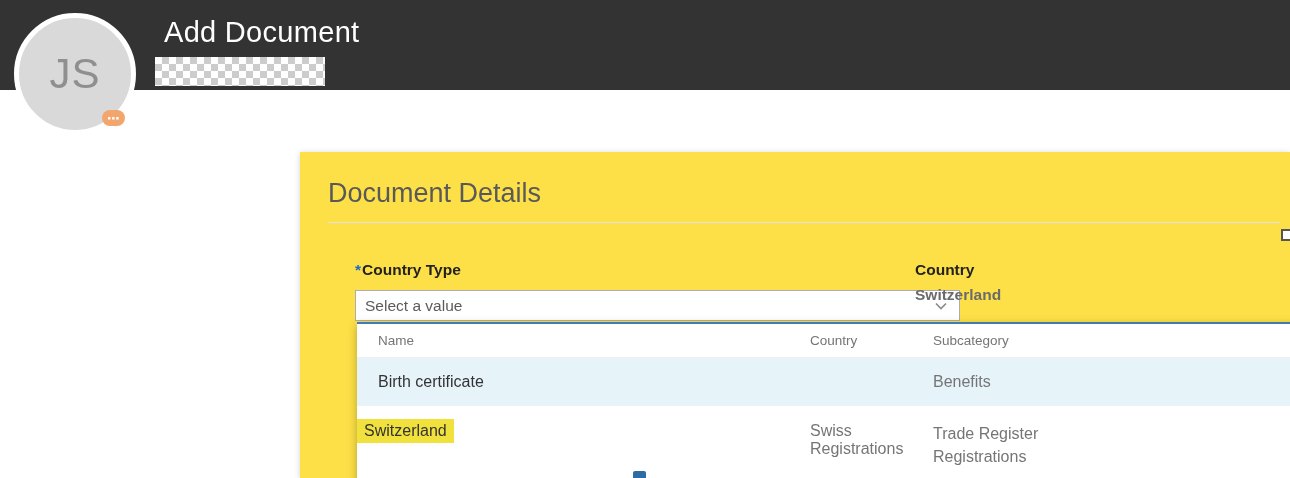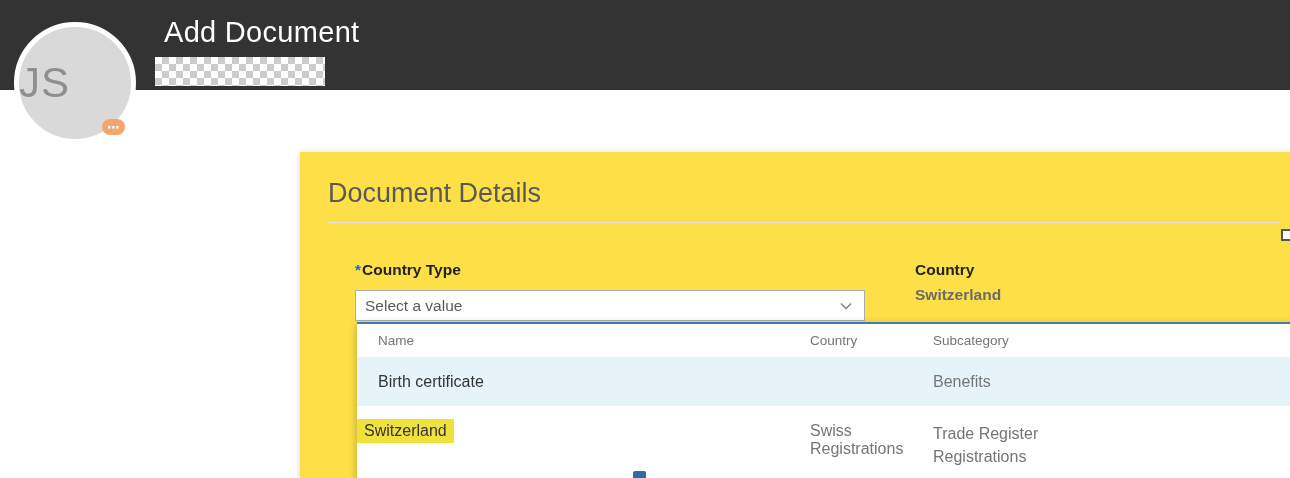--- a/index.html
+++ b/index.html
@@ -8,38 +8,38 @@
 
   
   .header { position:absolute; left:0; top:0; width:1290px; height:90px; background:#333333; }
   .header-title { position:absolute; left:164px; top:16px; font-size:29px; font-weight:300;
                   color:#ffffff; letter-spacing:.3px; }
   .redacted { position:absolute; left:155px; top:57px; width:170px; height:29px;
               background:repeating-conic-gradient(#cccccc 0% 25%, #ffffff 0% 50%);
               background-size:14px 14px; }
 
   
-  .avatar { position:absolute; left:14px; top:22px; width:122px; height:122px; border-radius:50%;
+  .avatar { position:absolute; left:14px; top:13px; width:122px; height:122px; border-radius:50%;
             background:#d9d9d9; border:5px solid #ffffff; display:flex; align-items:center;
-            justify-content:flex-start; z-index:5; }
+            justify-content:center; z-index:5; }
   .avatar-initials { font-size:42px; color:#8f8f8f; letter-spacing:1px; }
   .avatar-badge { position:absolute; right:6px; bottom:4px; min-width:23px; height:16px;
                   background:#f2a66e; border-radius:9px; color:#fff; font-size:13px;
                   font-weight:bold; display:flex; align-items:center; justify-content:center;
                   line-height:1; padding:0 3px; }
 
   
   .panel { position:absolute; left:300px; top:152px; right:0; bottom:0; background:#fde047;
            box-shadow:0 1px 6px rgba(0,0,0,0.18); }
   .panel-title { position:absolute; left:28px; top:26px; font-size:27px; font-weight:300; color:#595959; }
   .divider { position:absolute; left:28px; right:10px; top:70px; border-top:1px solid #e3e3e3; }
 
   .doc-type-label { position:absolute; left:55px; top:109px; font-size:15.5px; font-weight:600; color:#222; }
   .required-asterisk { color:#1a69c6; margin-right:1px; }
-  .combobox { position:absolute; left:55px; top:138px; width:510px; height:31px;
+  .combobox { position:absolute; left:55px; top:138px; width:605px; height:31px;
               border:1px solid #adadad; background:#fff; display:flex; align-items:center;
               cursor:pointer; }
   .combobox-text { padding-left:9px; font-size:15.5px; color:#5b5b5b; flex:1; }
   .chevron { width:14px; height:14px; margin-right:11px; flex:0 0 auto; }
 
   .country-label { position:absolute; left:615px; top:109px; font-size:15.5px; font-weight:600; color:#222; }
   .country-value { position:absolute; left:615px; top:134px; font-size:15.5px; font-weight:600; color:#6b6b6b; }
 
   .side-icon { position:absolute; left:1281px; top:229px; width:14px; height:12px;
                border:2px solid #555; background:#fff; z-index:6; }

